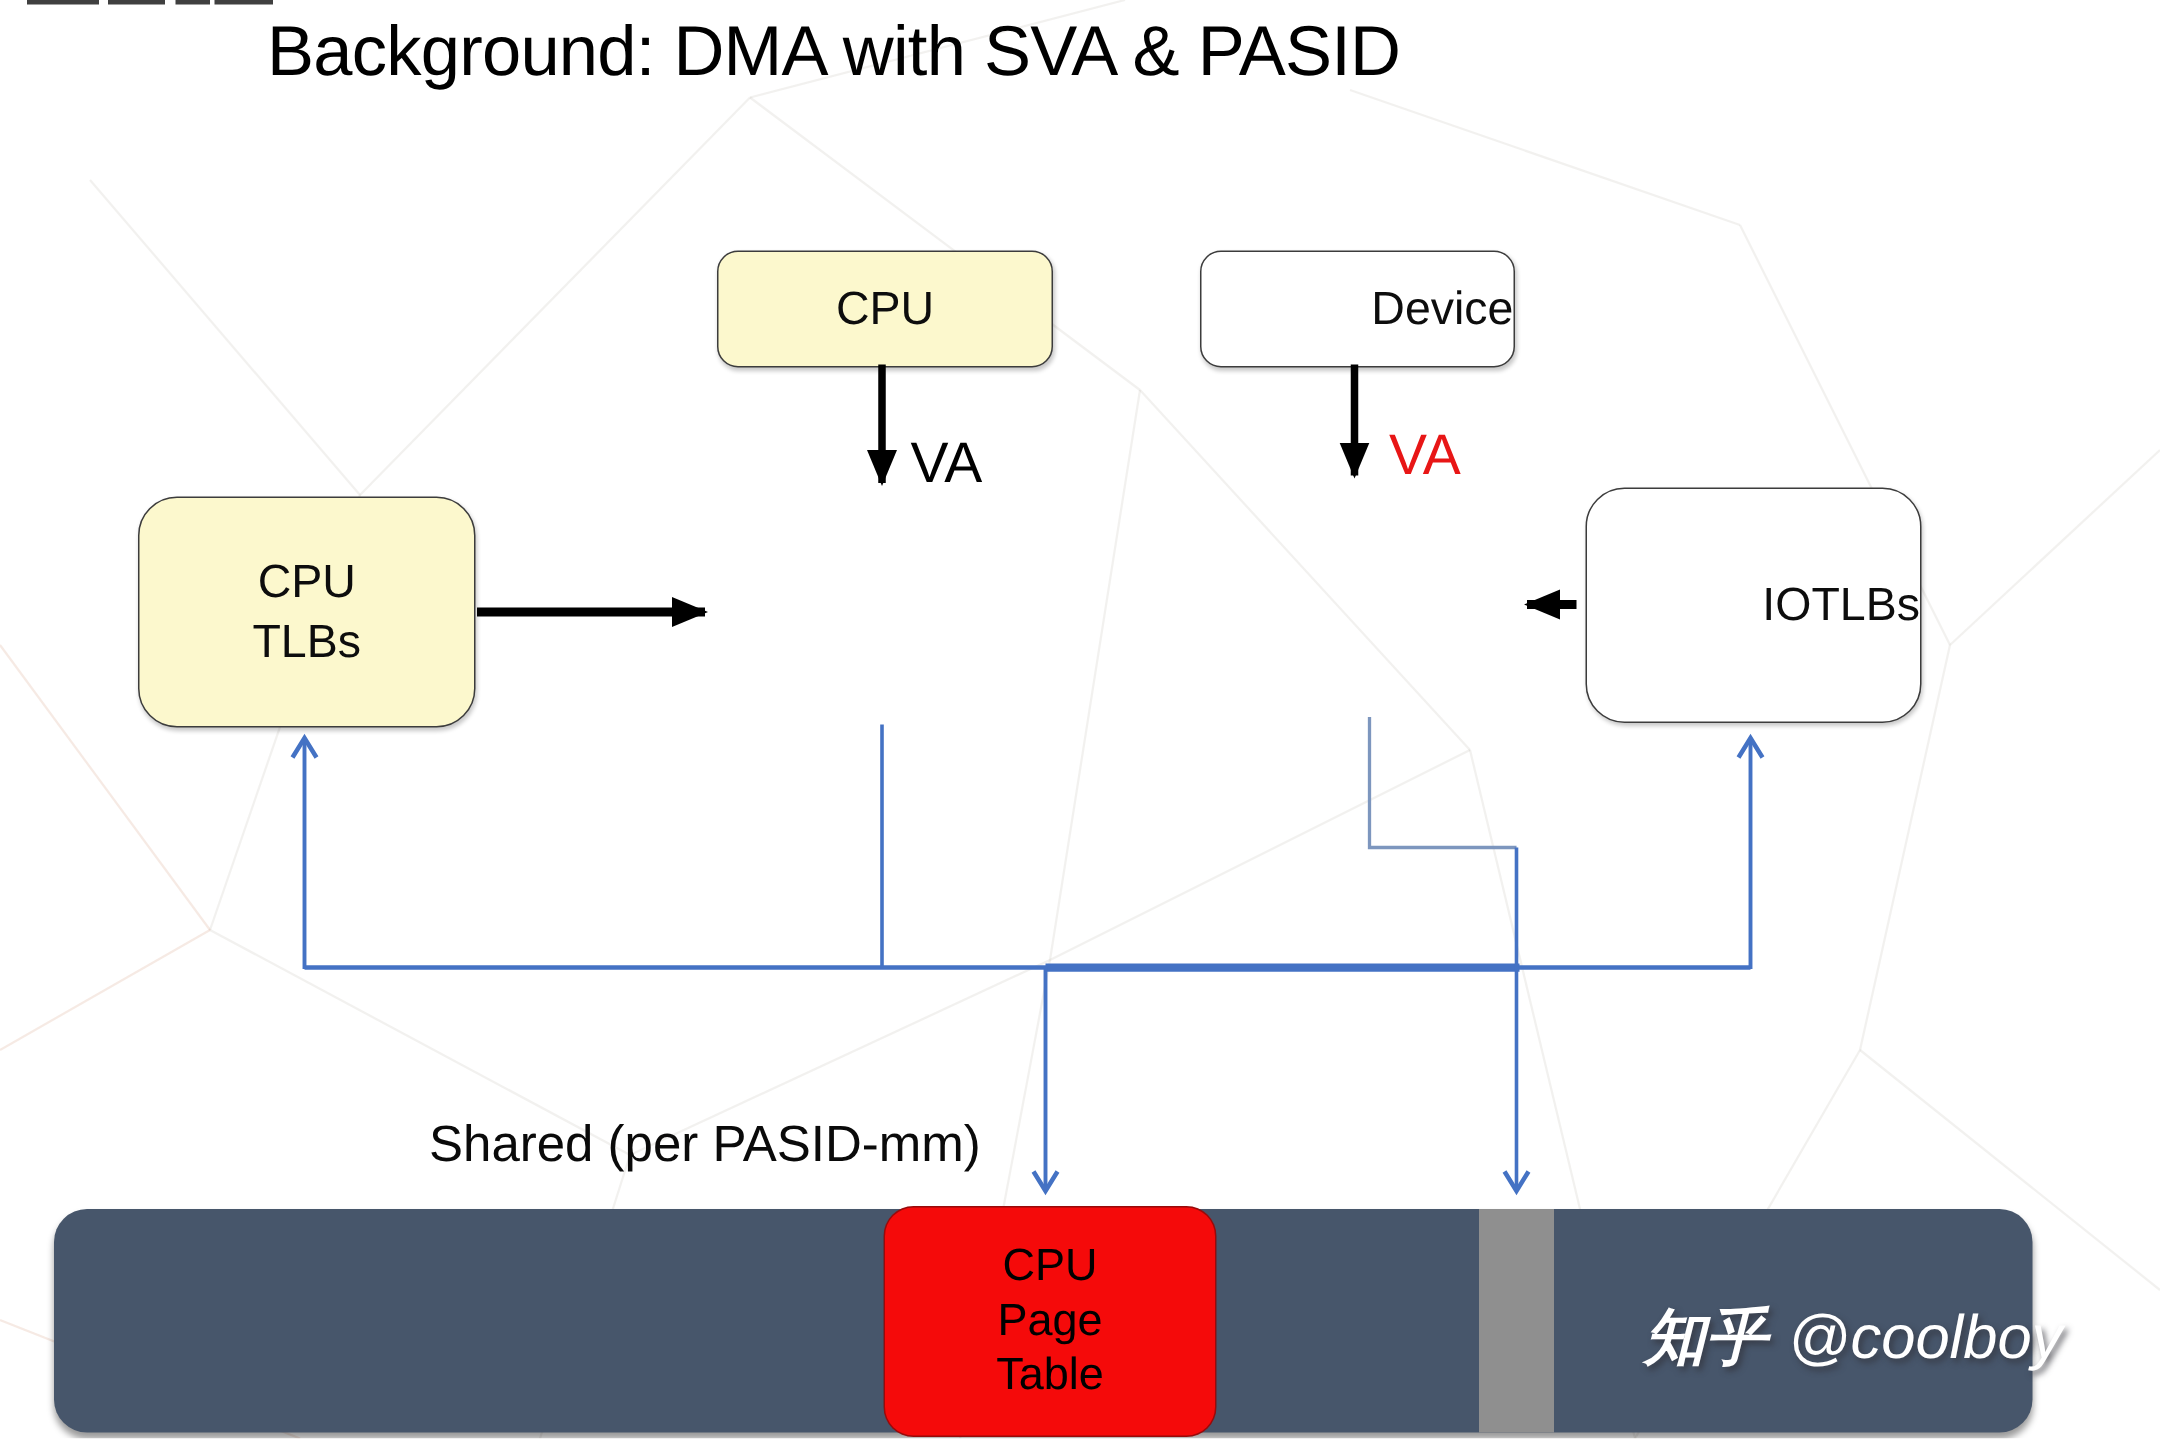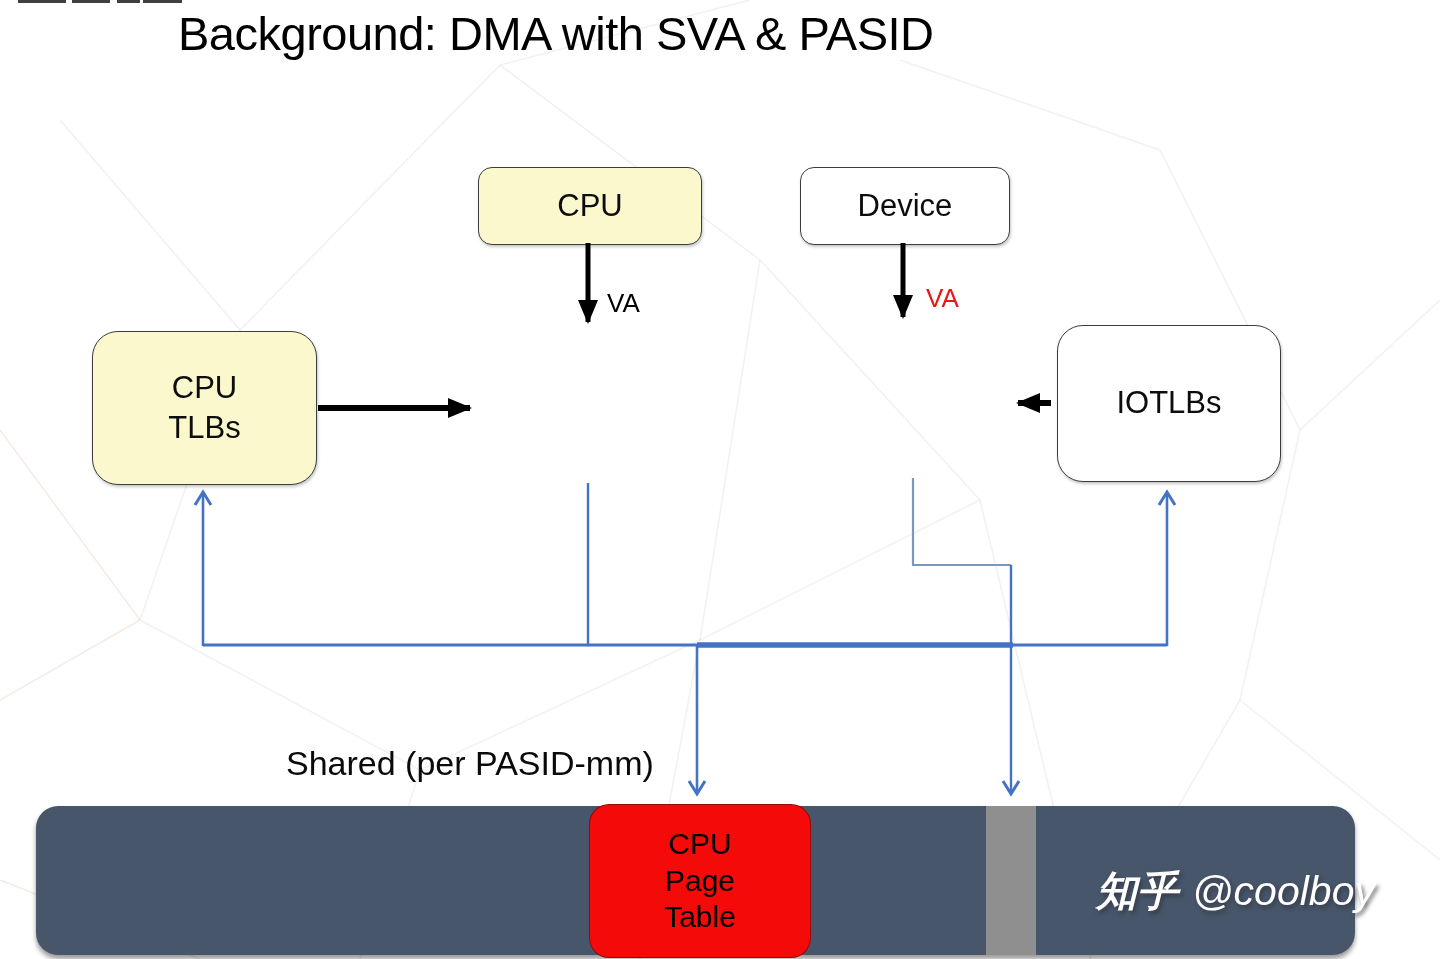--- a/index.html
+++ b/index.html
@@ -20,30 +20,30 @@
     white-space:nowrap;
   }
 
   .node {
     position:absolute; display:flex; align-items:center; justify-content:center;
     border:1.6px solid #3c3c3c; color:#0d0d0d; font-size:31px;
     box-shadow:1px 2px 3px rgba(0,0,0,.22);
   }
   .node span { white-space:pre-line; text-align:center; line-height:1.3; }
   .node.yellow { background:var(--node-yellow,#fcf8cd); }
-  .node.white  { background:var(--node-white,#ffffff); }
+  .node.white  { background:var(--node-white,#ffffff);justify-content:flex-end; }
   .r14 { border-radius:14px; }
   .r26 { border-radius:26px; }
 
   svg.wires { position:absolute; left:0; top:0; pointer-events:none; }
   .wires .blk { stroke:var(--arrow-black,#000); }
   .wires .blu { stroke:var(--connector-blue,#4472c4); fill:none; }
   .wires .blu-light { stroke:var(--connector-blue-light,#7d96be); fill:none; }
 
-  .va { position:absolute; font-size:26px; color:#000; }
+  .va { position:absolute; font-size:38px; color:#000; }
   .va.red { color:var(--va-red,#e81616); }
   .shared { position:absolute; left:286px; top:724px; font-size:34px; color:#0a0a0a;margin-top:20px; }
 
   .membar {
     position:absolute; left:36px; top:806px; width:1319px; height:149px;
     background:var(--memory-slate,#47566b); border-radius:22px;
     box-shadow:0 4px 5px rgba(0,0,0,.4);
   }
   .membar .mem-label {
     position:absolute; left:26px; top:0; height:100%;

